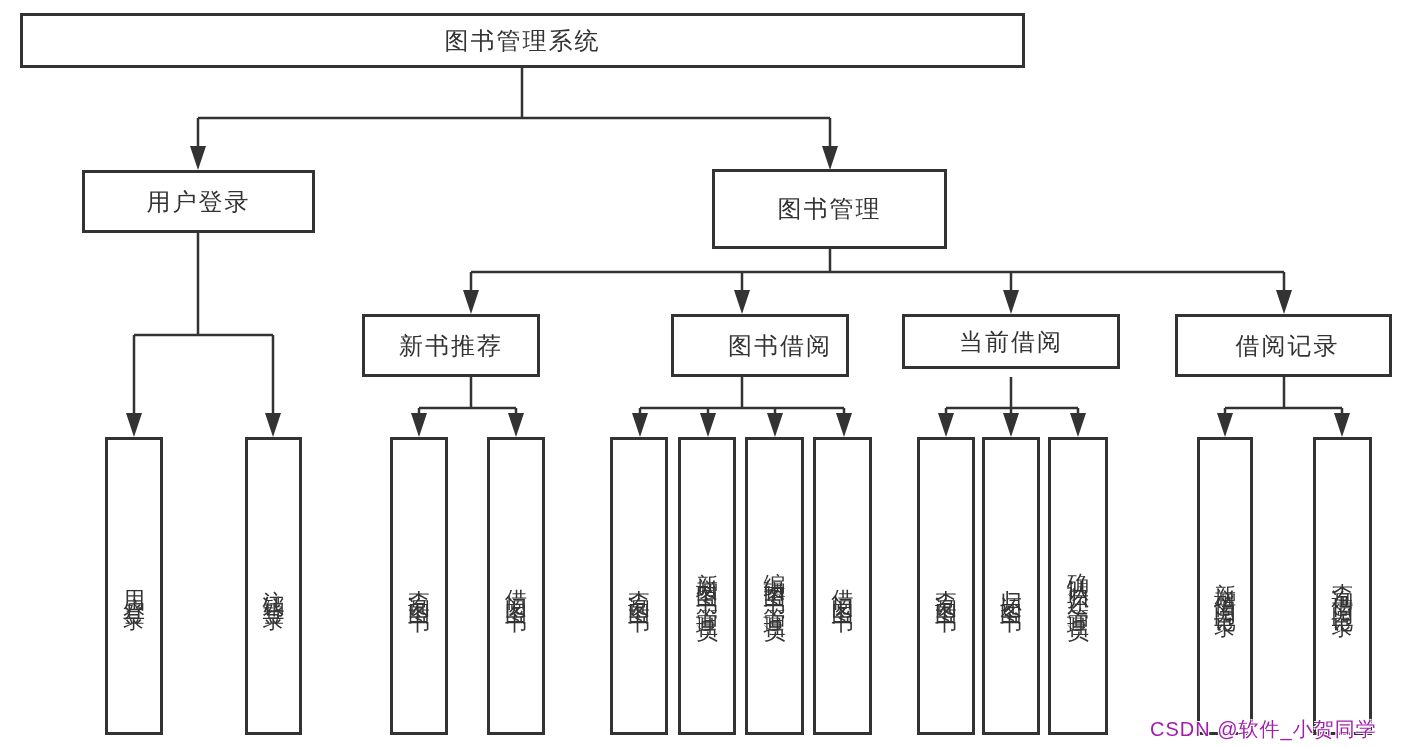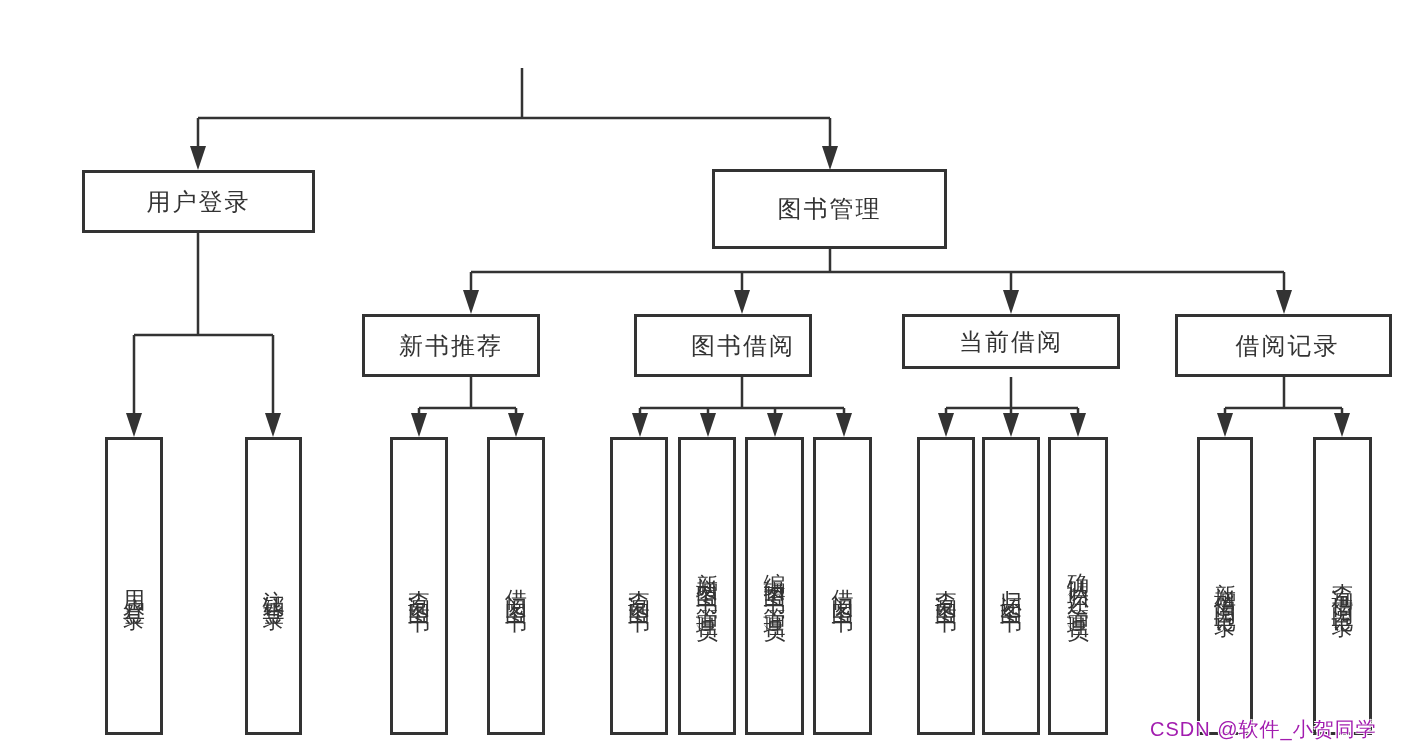--- a/index.html
+++ b/index.html
@@ -86,32 +86,35 @@
       <use href="#arrowhead" x="775" y="437"></use>
       <use href="#arrowhead" x="844" y="437"></use>
       <use href="#arrowhead" x="946" y="437"></use>
       <use href="#arrowhead" x="1011" y="437"></use>
       <use href="#arrowhead" x="1078" y="437"></use>
       <use href="#arrowhead" x="1225" y="437"></use>
       <use href="#arrowhead" x="1342" y="437"></use>
     </g>
   </svg>
 
+  <div class="node" style="left:20px; top:13px; width:1005px; height:55px;">
+    <span>图书管理系统</span>
+  </div>
 
   <div class="node" style="left:82px; top:170px; width:233px; height:63px;">
     <span>用户登录</span>
   </div>
   <div class="node" style="left:712px; top:169px; width:235px; height:80px;">
     <span>图书管理</span>
   </div>
 
   <div class="node" style="left:362px; top:314px; width:178px; height:63px;justify-content:center;">
     <span>新书推荐</span>
   </div>
-  <div class="node" style="left:634px; top:314px; width:178px; height:63px;padding-left:40px;">
+  <div class="node" style="left:671px; top:314px; width:178px; height:63px;padding-left:40px;">
     <span>图书借阅</span>
   </div>
   <div class="node" style="left:902px; top:314px; width:218px; height:55px;">
     <span>当前借阅</span>
   </div>
   <div class="node" style="left:1175px; top:314px; width:217px; height:63px;padding-left:8px;">
     <span>借阅记录</span>
   </div>
 
   <div class="node vnode" style="left:105px; top:437px; width:58px; height:298px;">

